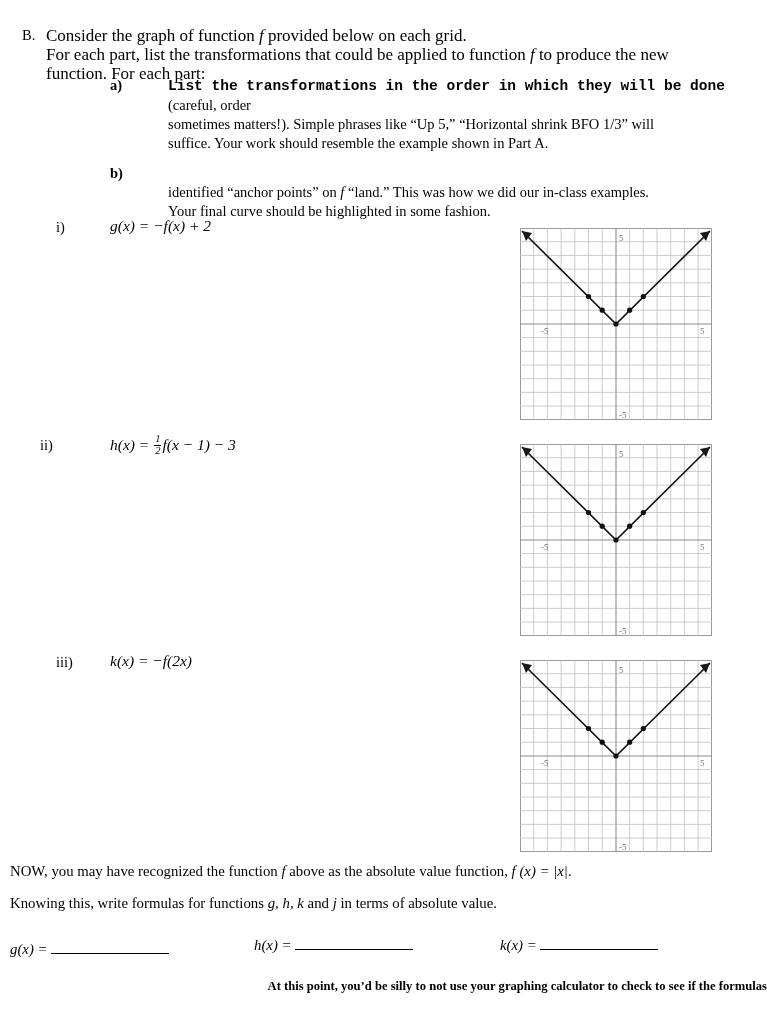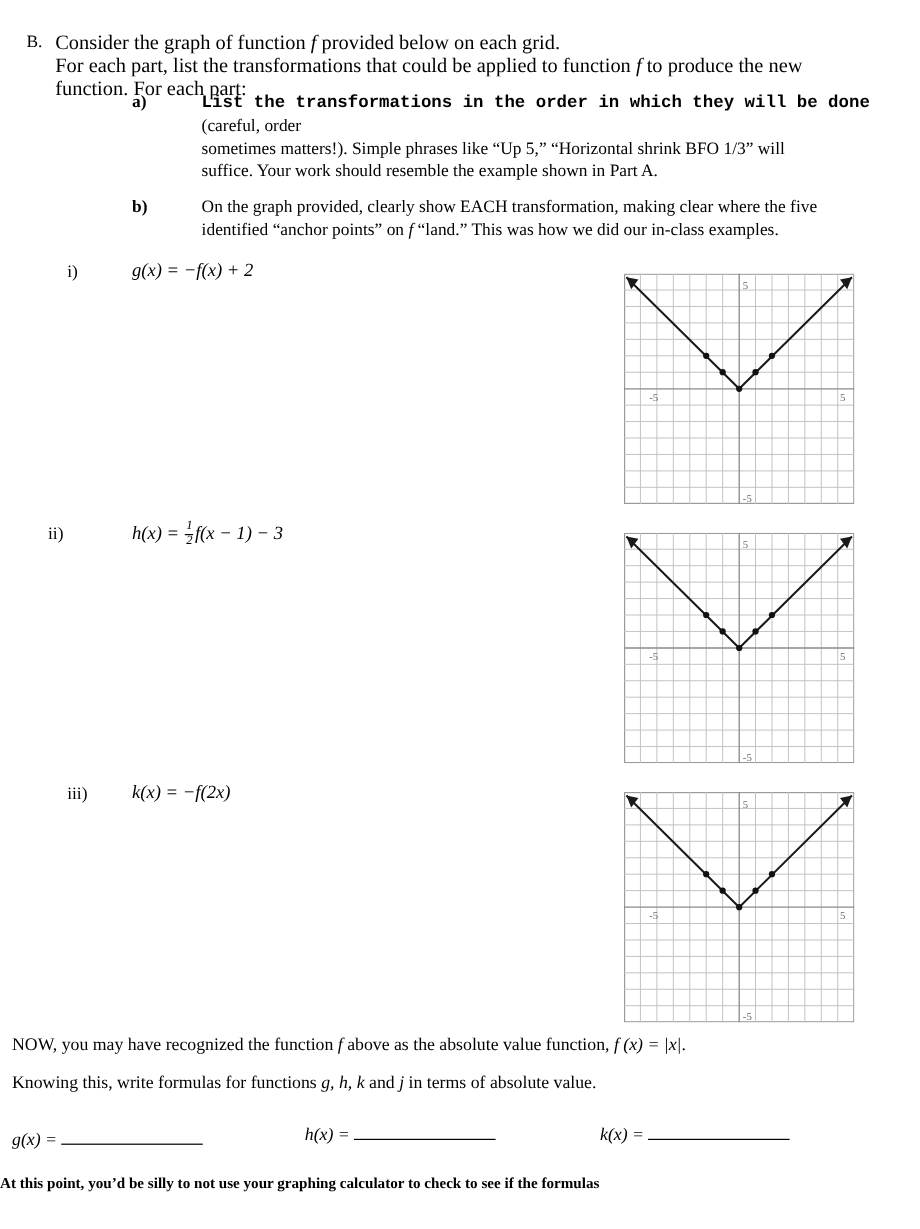--- a/index.html
+++ b/index.html
@@ -134,21 +134,21 @@
     border-bottom: 1px solid #000;
     width: 118px;
     height: 13px;
     margin-left: 3px;
   }
   .footnote {
     position: absolute;
     left: 0;
     top: 978px;
     width: 767px;
-    text-align: left;
+    text-align: right;
     font-size: 12.6px;
     line-height: 16px;
     font-weight: bold;
   }
 </style>
 </head>
 <body>
 
 <div class="page">
 
@@ -170,22 +170,23 @@
       <div class="sub-body">
         <span class="bold">List the transformations in the order in which they will be done</span><span> (careful, order</span><br>
         <span>sometimes matters!). Simple phrases like “Up 5,” “Horizontal shrink BFO 1/3” will</span><br>
         <span>suffice. Your work should resemble the example shown in Part A.</span>
       </div>
     </div>
 
     <div class="sub-item">
       <div class="sub-label">b)</div>
       <div class="sub-body">
-        <span>On the graph provided, clearly show EACH transformation, making clear where the five</span><br>
+        <br>
         <span>identified “anchor points” on </span><span class="math-i">f</span><span> “land.” This was how we did our in-class examples.</span><br>
+        <span>Your final curve should be highlighted in some fashion.</span>
       </div>
     </div>
 
   </div>
 
   <div class="item-num" style="left:56px; top:219px;">i)</div>
   <div class="item-eq" style="left:110px; top:217px;text-align:center;">g(x) = −f(x) + 2</div>
 
   <div class="item-num" style="left:40px; top:437px;">ii)</div>
   <div class="item-eq" style="left:110px; top:434px;">

